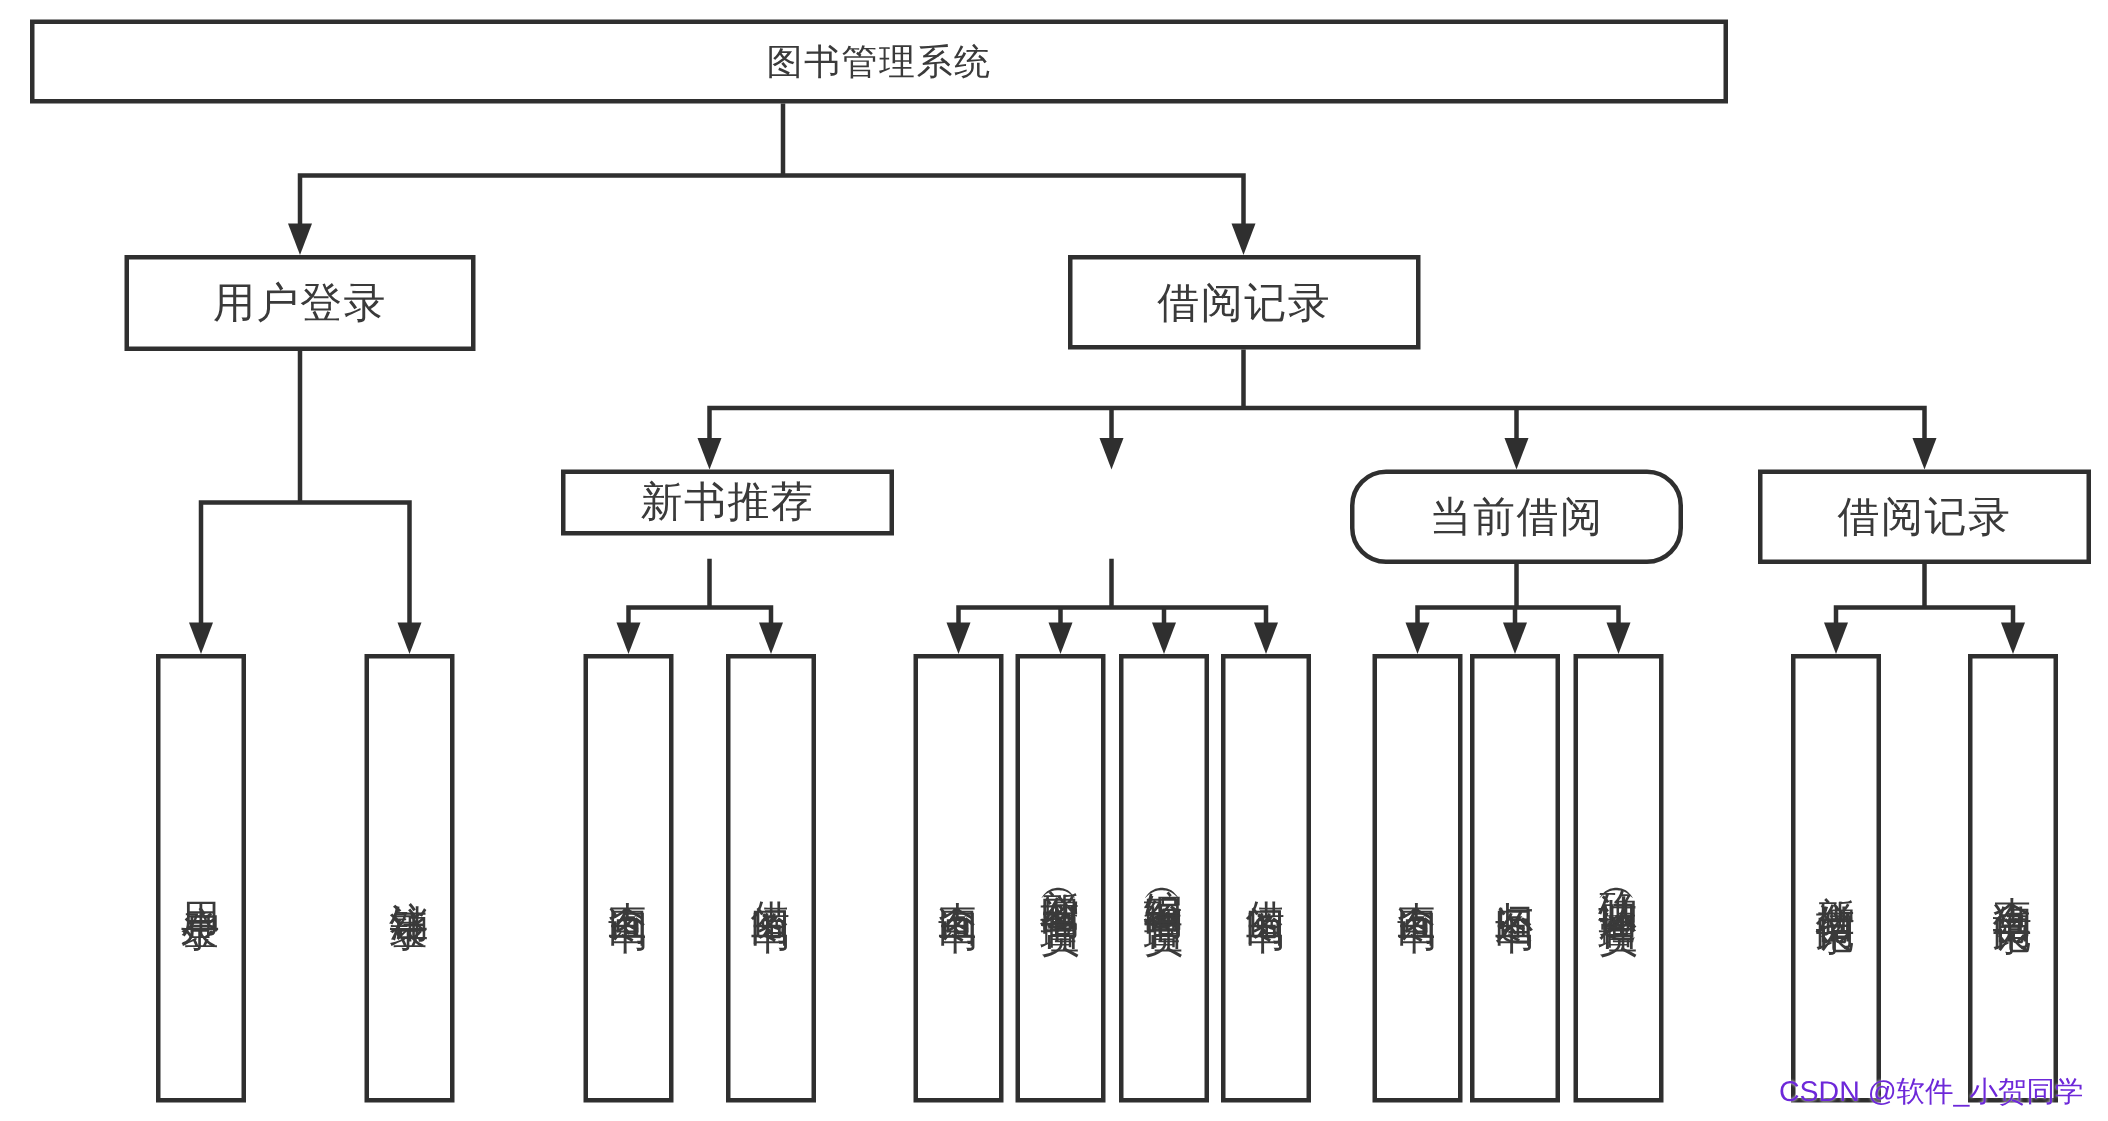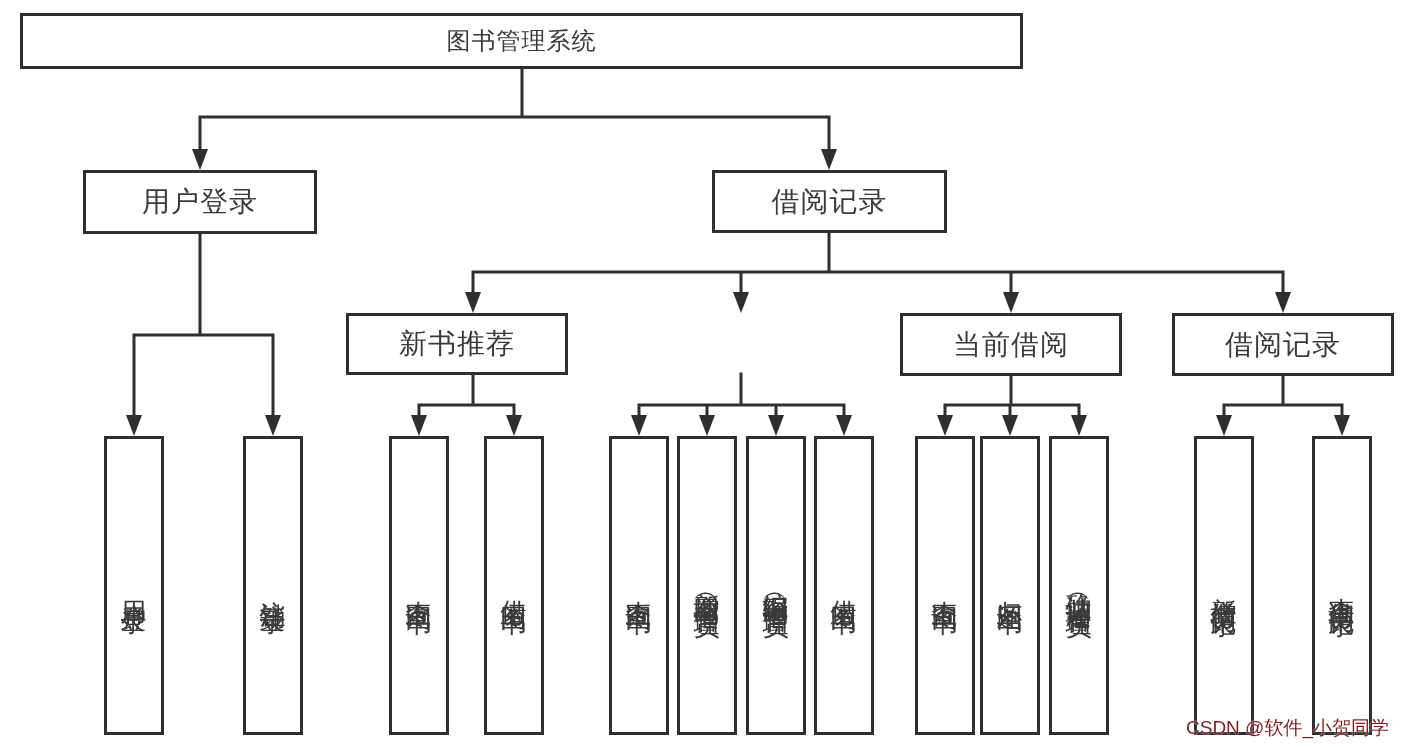--- a/index.html
+++ b/index.html
@@ -5,21 +5,21 @@
   html,body{margin:0;padding:0;background:#ffffff;}
   body{font-family:"Liberation Sans","DejaVu Sans",sans-serif;}
   .canvas{position:relative;width:1405px;height:747px;background:#ffffff;overflow:hidden;}
   .node{position:absolute;box-sizing:border-box;border:3px solid #2f2f2f;background:#ffffff;
         display:flex;align-items:center;justify-content:center;color:#3a3a3a;}
   .h-node{font-size:28px;letter-spacing:1px;white-space:nowrap;}
   .root-node{font-size:24px;letter-spacing:1px;}
   .v-node{font-size:26px;}
   .v-node span{writing-mode:vertical-rl;text-orientation:mixed;letter-spacing:3px;line-height:1;}
   svg.wires{position:absolute;left:0;top:0;pointer-events:none;}
-  .watermark{position:absolute;left:1186px;top:715px;font-size:19px;color:#7f1d1d;
+  .watermark{position:absolute;left:1186px;top:715px;font-size:19px;color:#6d28d9;
              white-space:nowrap;text-shadow:0 0 2px #ffffff;}
 </style>
 </head>
 <body>
 
 <div class="canvas">
 
   <svg class="wires" width="1405" height="747" viewBox="0 0 1405 747">
     <g stroke="#2f2f2f" stroke-width="3" fill="none" stroke-linecap="square">
 
@@ -53,27 +53,27 @@
       <polygon points="768,415 784,415 776,436"></polygon>
       <polygon points="836,415 852,415 844,436"></polygon>
       <polygon points="937,415 953,415 945,436"></polygon>
       <polygon points="1002,415 1018,415 1010,436"></polygon>
       <polygon points="1071,415 1087,415 1079,436"></polygon>
       <polygon points="1216,415 1232,415 1224,436"></polygon>
       <polygon points="1334,415 1350,415 1342,436"></polygon>
     </g>
   </svg>
 
-  <div class="node h-node root-node" style="left:20px;top:13px;width:1003px;height:56px;">图书管理系统</div>
+  <div class="node h-node root-node" style="left:20px;top:13px;width:1132px;height:56px;">图书管理系统</div>
 
   <div class="node h-node" style="left:83px;top:170px;width:234px;height:64px;">用户登录</div>
   <div class="node h-node" style="left:712px;top:170px;width:235px;height:63px;">借阅记录</div>
 
-  <div class="node h-node" style="left:346px;top:313px;width:222px;height:62px;">新书推荐</div>
-  <div class="node h-node" style="left:900px;top:313px;width:222px;height:63px;">当前借阅</div>
+  <div class="node h-node" style="left:374px;top:313px;width:222px;height:44px;">新书推荐</div>
+  <div class="node h-node" style="left:900px;top:313px;width:222px;height:63px;border-radius:24px;">当前借阅</div>
   <div class="node h-node" style="left:1172px;top:313px;width:222px;height:63px;">借阅记录</div>
 
   <div class="node v-node" style="left:104px;top:436px;width:60px;height:299px;">
     <span>用户登录</span>
     </div>
   <div class="node v-node" style="left:243px;top:436px;width:60px;height:299px;">
     <span>注销登录</span>
     </div>
 
   <div class="node v-node" style="left:389px;top:436px;width:60px;height:299px;">

